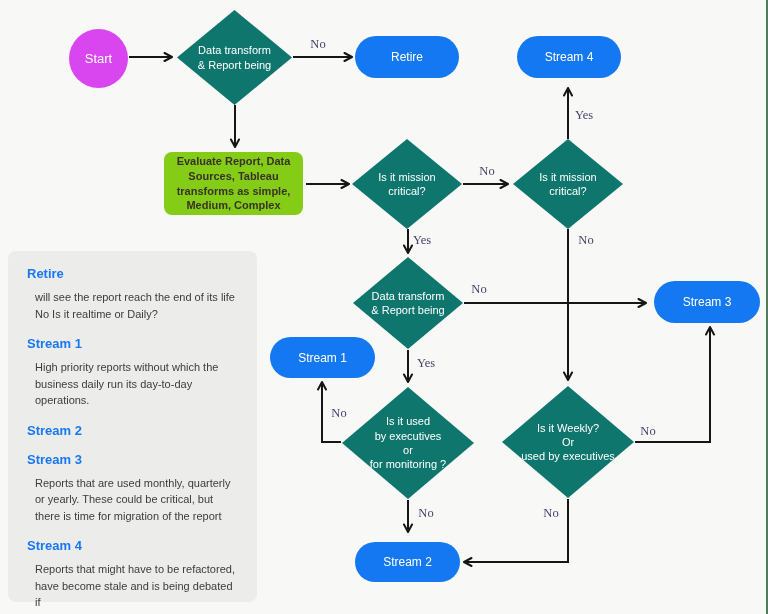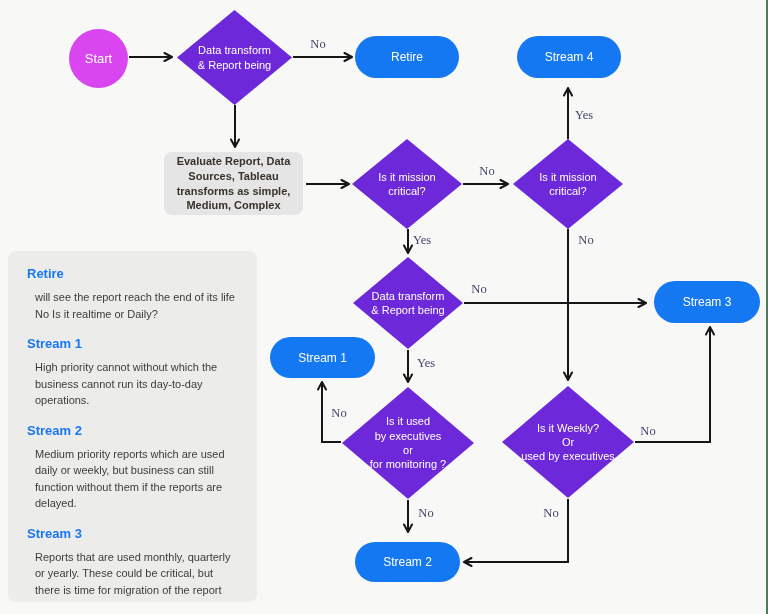--- a/index.html
+++ b/index.html
@@ -2,24 +2,24 @@
 <html><head>
 <meta charset="utf-8">
 <style>
   html,body{margin:0;padding:0;}
   body{font-family:"Liberation Sans",sans-serif;}
   .stage{position:relative;width:768px;height:614px;background:#f8f8f6;overflow:hidden;}
   svg.edges{position:absolute;left:0;top:0;z-index:1;}
   .node{position:absolute;display:flex;align-items:center;justify-content:center;
         text-align:center;color:#ffffff;white-space:pre-line;z-index:2;box-sizing:border-box;}
   .circle{background:#d946ef;border-radius:50%;font-size:13px;}
-  .diamond{background:#6d28d9;clip-path:polygon(50% 0,100% 50%,50% 100%,0 50%);
+  .diamond{background:#0f766e;clip-path:polygon(50% 0,100% 50%,50% 100%,0 50%);
            font-size:11px;line-height:1.3;}
   .pill{background:#1478f2;border-radius:999px;font-size:12px;}
-  .procbox{background:#e5e5e5;border-radius:8px;color:#39322a;font-size:11px;
+  .procbox{background:#84cc16;border-radius:8px;color:#39322a;font-size:11px;
            font-weight:bold;line-height:1.35;}
   .elabel{position:absolute;transform:translate(-50%,-50%);font-size:12.5px;
           color:#44446e;z-index:3;white-space:nowrap;font-family:Liberation Serif, serif;}
   .legend{position:absolute;left:8px;top:251px;width:249px;height:351px;background:#ececea;
           border-radius:8px;padding:15px 12px 0 19px;box-sizing:border-box;z-index:2;}
   .legend-item{margin-bottom:14px;}
   .legend-item h3{margin:0 0 7px 0;font-size:13px;font-weight:bold;color:#1877f2;}
   .legend-item p{margin:8px;font-size:11px;line-height:1.5;color:#3c3c3c;white-space:pre-line;}
   .green-edge{position:absolute;right:0;top:0;width:2px;height:614px;background:#4f7d5b;z-index:4;}
 </style>
@@ -129,25 +129,24 @@
   <span class="elabel" style="left:551px;top:513px;">No</span>
 
   <div class="legend">
     <div class="legend-item">
       <h3>Retire</h3>
       <p>will see the report reach the end of its life
 No Is it realtime or Daily?</p>
     </div>
     <div class="legend-item">
       <h3>Stream 1</h3>
-      <p>High priority cannot without which the business cannot run its day-to-day operations.</p>
+      <p>High priority reports without which the business daily run its day-to-day operations.</p>
     </div>
     <div class="legend-item">
       <h3>Stream 2</h3>
-      <p>Medium priority reports which are used daily or weekly, but business can still function without them if the reports are delayed.</p>
     </div>
     <div class="legend-item">
       <h3>Stream 3</h3>
       <p>Reports that are used monthly, quarterly or yearly. These could be critical, but there is time for migration of the report</p>
     </div>
     <div class="legend-item">
       <h3>Stream 4</h3>
       <p>Reports that might have to be refactored,
 have become stale and is being debated if
 critical or not, or the same KPIs are available

